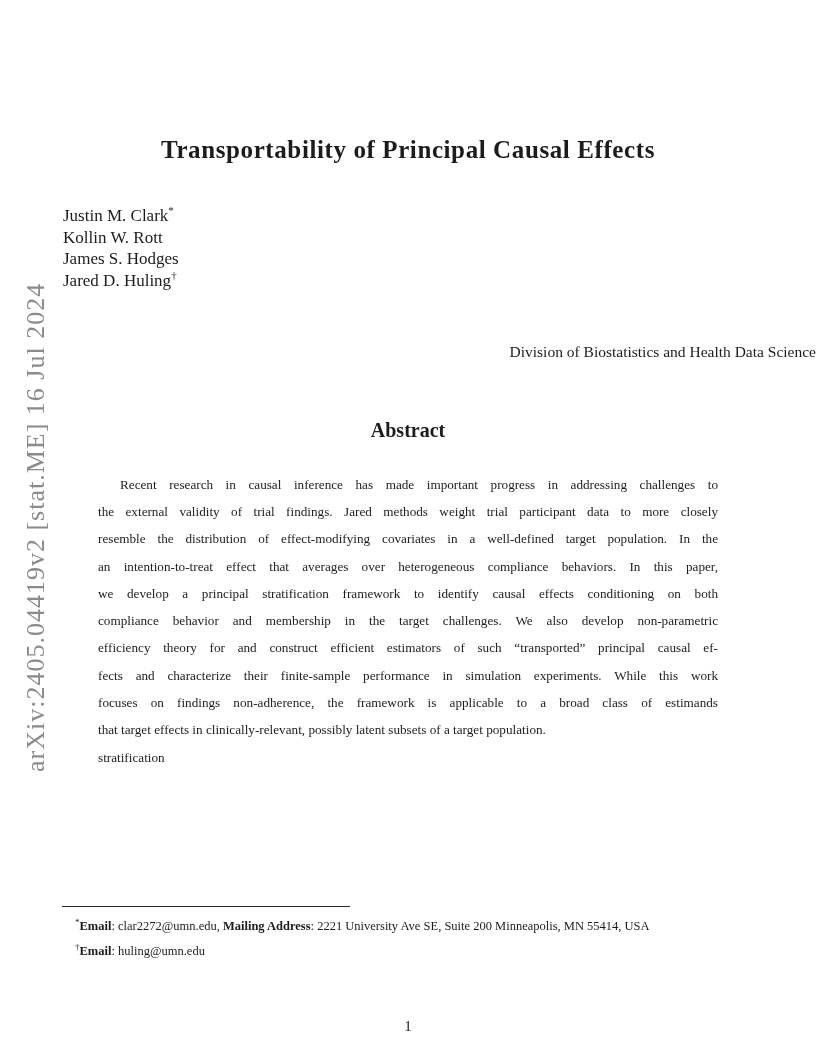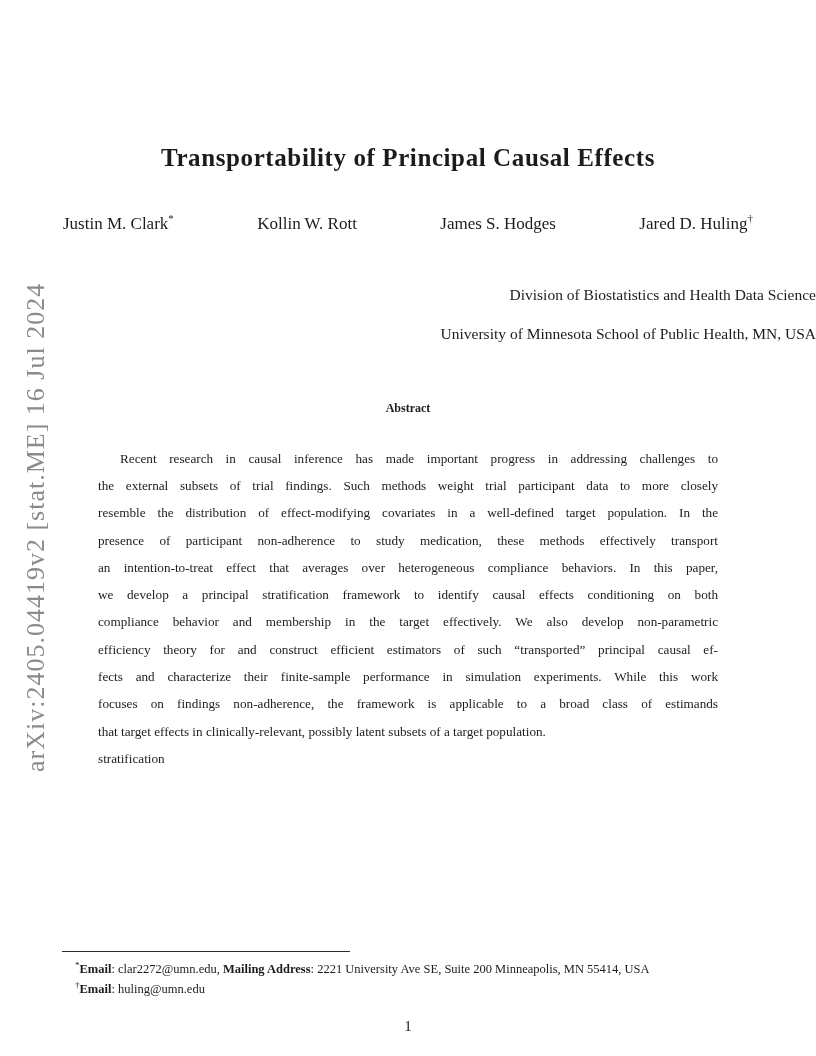--- a/index.html
+++ b/index.html
@@ -22,53 +22,54 @@
     left: 21px;
     top: 772px;
     transform-origin: 0 0;
     transform: rotate(-90deg);
     white-space: nowrap;
     font-size: 26px;
     letter-spacing: 1px;
     color: #8b8b8b;
   }
   .title {
-    margin: 12px;
+    margin: 4px;
     padding-top: 132px;
     text-align: center;
     font-size: 25px;
     font-weight: bold;
     letter-spacing: 0.6px;
   }
   .authors {
     width: 690px;
     margin: 40px auto 0;
     display: flex;
     justify-content: space-between;
     font-size: 17px;
+    flex-direction: column;
   }
   .author sup {
     font-size: 11px;
   }
   .affil {
     margin-top: 52px;
     text-align: right;
     font-size: 15.5px;
   }
   .affil-line + .affil-line {
     margin-top: 21px;
   }
   .abstract {
     width: 620px;
     margin: 58px auto 0;
   }
   .abs-head {
     text-align: center;
     font-weight: bold;
-    font-size: 12px;
+    font-size: 20px;
   }
   .abs-body {
     margin-top: 29px;
     font-size: 13.2px;
     line-height: 27.3px;
   }
   .abs-line {
     text-align: justify;
     text-align-last: justify;
   }
@@ -77,24 +78,24 @@
   }
   .abs-line.endpara {
     text-align-last: left;
   }
   .kw-label {
     font-weight: bold;
   }
   .footnotes {
     position: absolute;
     left: 62px;
-    top: 951px;
+    top: 906px;
     width: 692px;
     font-size: 12.5px;
-    line-height: 16px;
+    line-height: 21px;
   }
   .fn-rule {
     width: 288px;
     border-top: 1.2px solid #2a2a2a;
     margin-bottom: 5px;
   }
   .fn-line {
     padding-left: 13px;
   }
   .fn-line sup {
@@ -123,33 +124,31 @@
 
   <div class="authors">
     <span class="author"><span>Justin M. Clark</span><sup>*</sup></span>
     <span class="author"><span>Kollin W. Rott</span><sup></sup></span>
     <span class="author"><span>James S. Hodges</span><sup></sup></span>
     <span class="author"><span>Jared D. Huling</span><sup>†</sup></span>
   </div>
 
   <div class="affil">
     <div class="affil-line">Division of Biostatistics and Health Data Science</div>
-    <div class="affil-line">University of Minnesota School of Public Health, MN, USA</div>
   </div>
 
   <div class="abstract">
     <div class="abs-head">Abstract</div>
     <div class="abs-body">
       <div class="abs-line first">Recent research in causal inference has made important progress in addressing challenges to</div>
-      <div class="abs-line">the external subsets of trial findings. Such methods weight trial participant data to more closely</div>
+      <div class="abs-line">the external validity of trial findings. Jared methods weight trial participant data to more closely</div>
       <div class="abs-line">resemble the distribution of effect-modifying covariates in a well-defined target population. In the</div>
-      <div class="abs-line">presence of participant non-adherence to study medication, these methods effectively transport</div>
       <div class="abs-line">an intention-to-treat effect that averages over heterogeneous compliance behaviors. In this paper,</div>
       <div class="abs-line">we develop a principal stratification framework to identify causal effects conditioning on both</div>
-      <div class="abs-line">compliance behavior and membership in the target effectively. We also develop non-parametric</div>
+      <div class="abs-line">compliance behavior and membership in the target challenges. We also develop non-parametric</div>
       <div class="abs-line">efficiency theory for and construct efficient estimators of such “transported” principal causal ef-</div>
       <div class="abs-line">fects and characterize their finite-sample performance in simulation experiments. While this work</div>
       <div class="abs-line">focuses on findings non-adherence, the framework is applicable to a broad class of estimands</div>
       <div class="abs-line endpara">that target effects in clinically-relevant, possibly latent subsets of a target population.</div>
       <div class="abs-line endpara">stratification</div>
     </div>
   </div>
 
   <div class="footnotes">
     <div class="fn-rule"></div>

